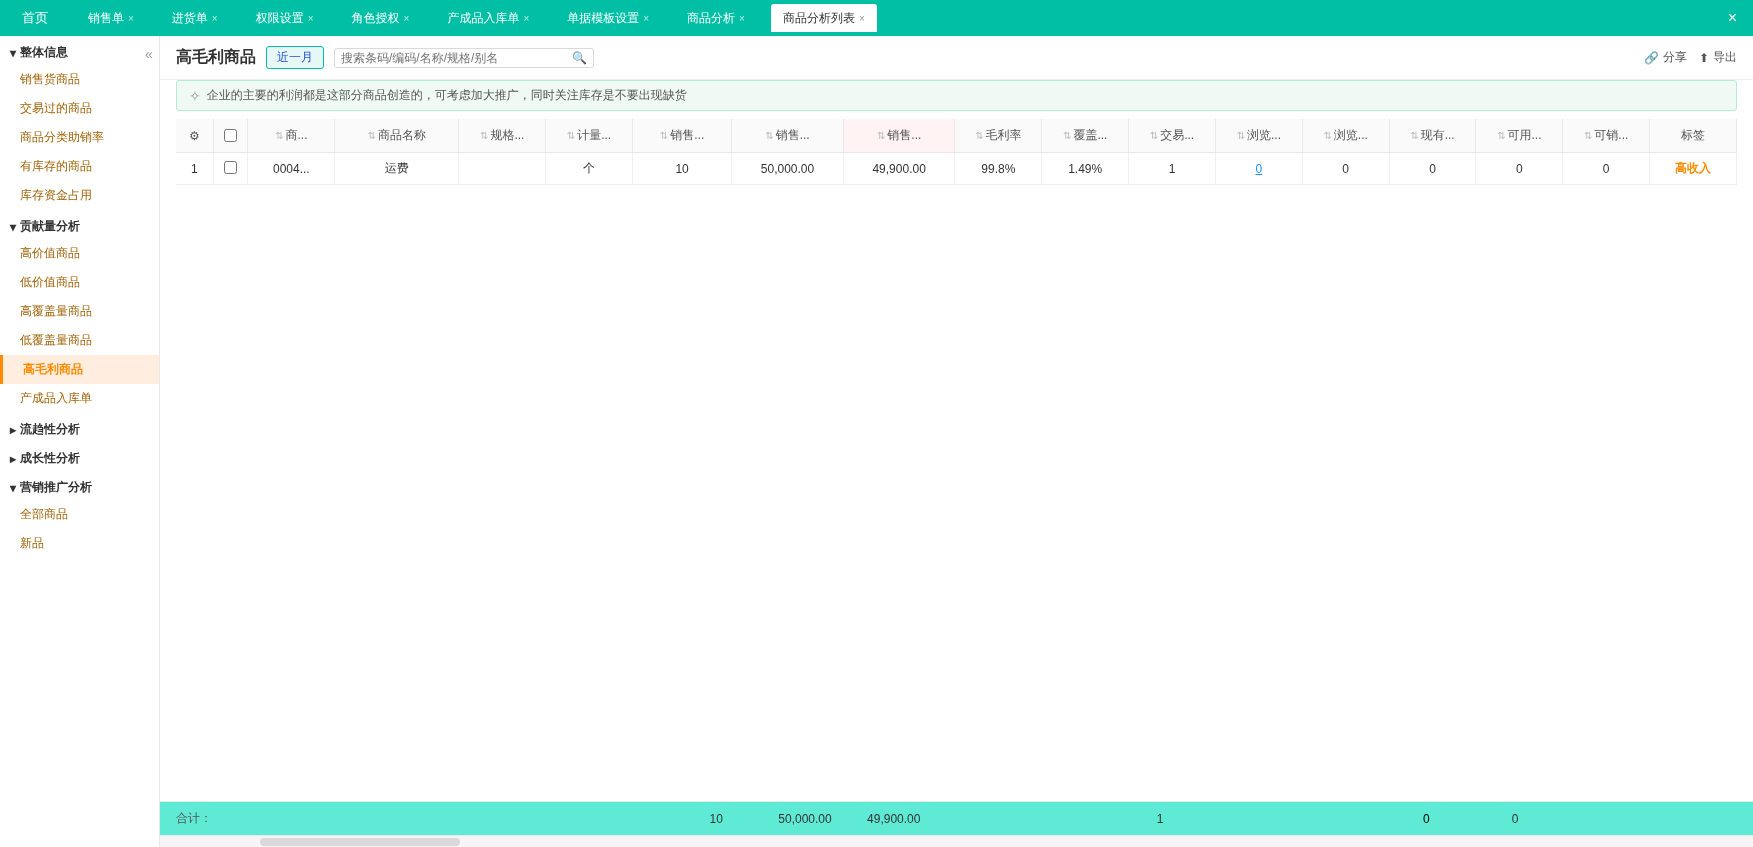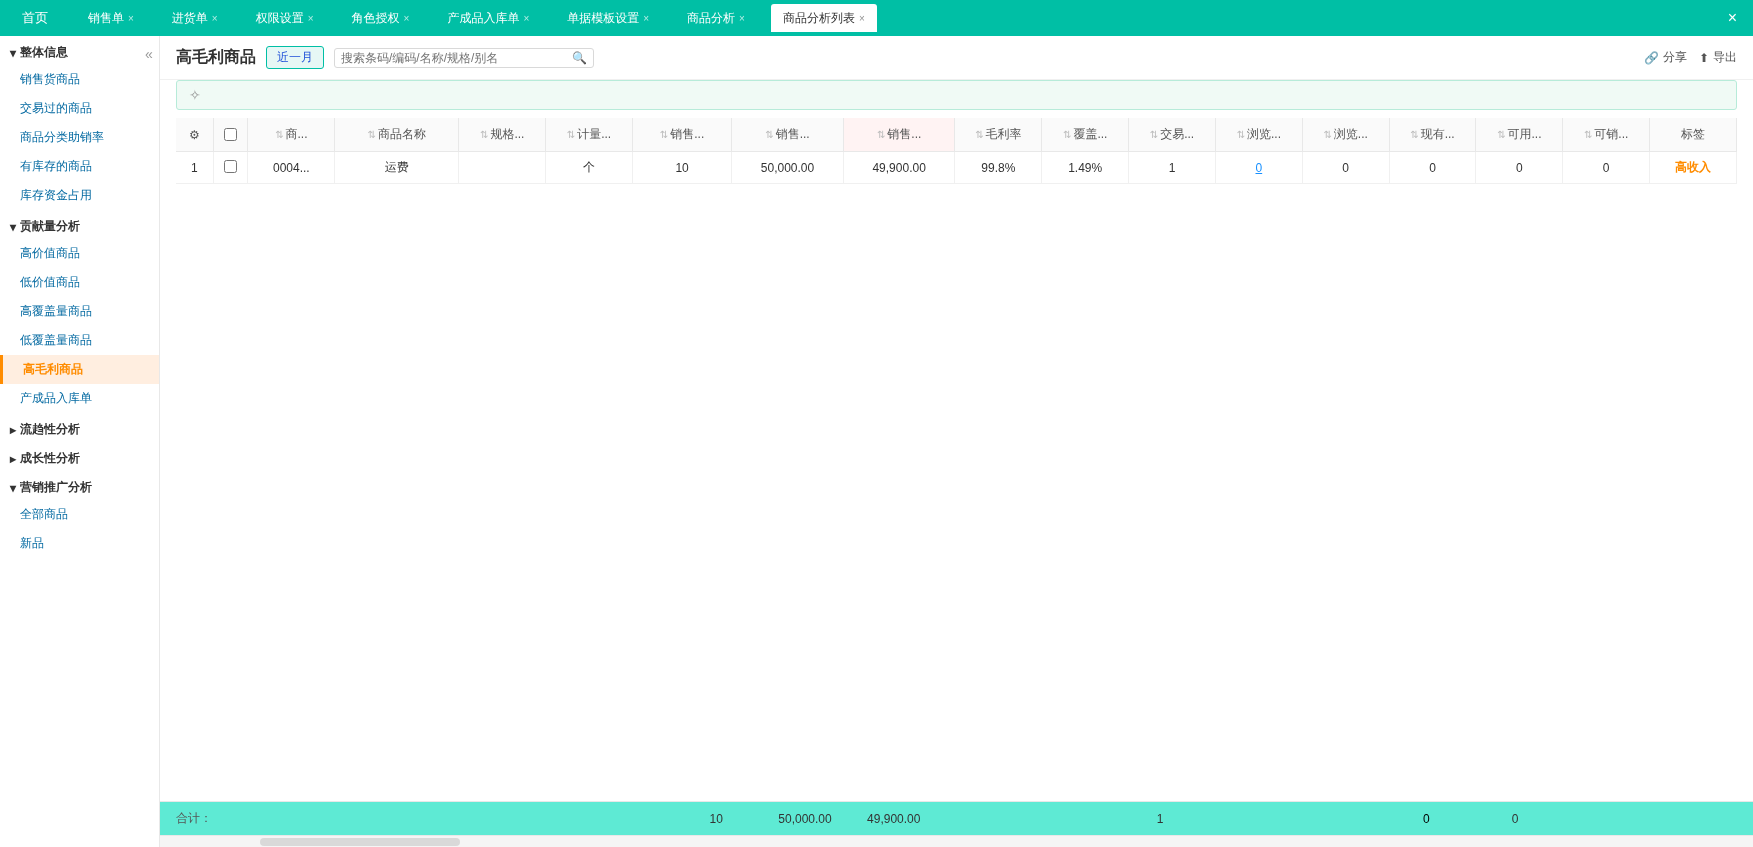--- a/index.html
+++ b/index.html
@@ -65,21 +65,21 @@
       align-items: center;
       padding: 8px 10px 4px 10px;
       color: #333;
       font-weight: bold;
       font-size: 12px;
       cursor: pointer;
       gap: 4px;
     }
     .sidebar-item {
       padding: 6px 10px 6px 20px;
-      color: #0369a1;
+      color: #a16207;
       cursor: pointer;
       font-size: 12px;
     }
     .sidebar-item.active { background: #ffeee0; color: #ff8c00; font-weight: bold; border-left: 3px solid #ff8c00; }
 
     
     .content-area {
       flex: 1;
       display: flex;
       flex-direction: column;
@@ -313,20 +313,21 @@
         </div>
         <div class="action-btn">
           <span>⬆</span>
           <span>导出</span>
         </div>
       </div>
     </div>
 
     <div class="info-banner">
       <span class="info-icon">✧</span>
+      <span>企业的主要的利润都是这部分商品创造的，可考虑加大推广，同时关注库存是不要出现缺货</span>
     </div>
 
     <div class="table-wrap">
       <table>
         <thead>
           <tr>
             <th style="width:30px;">
               <div class="col-label">
                   <span>⚙</span>
                 </div>

